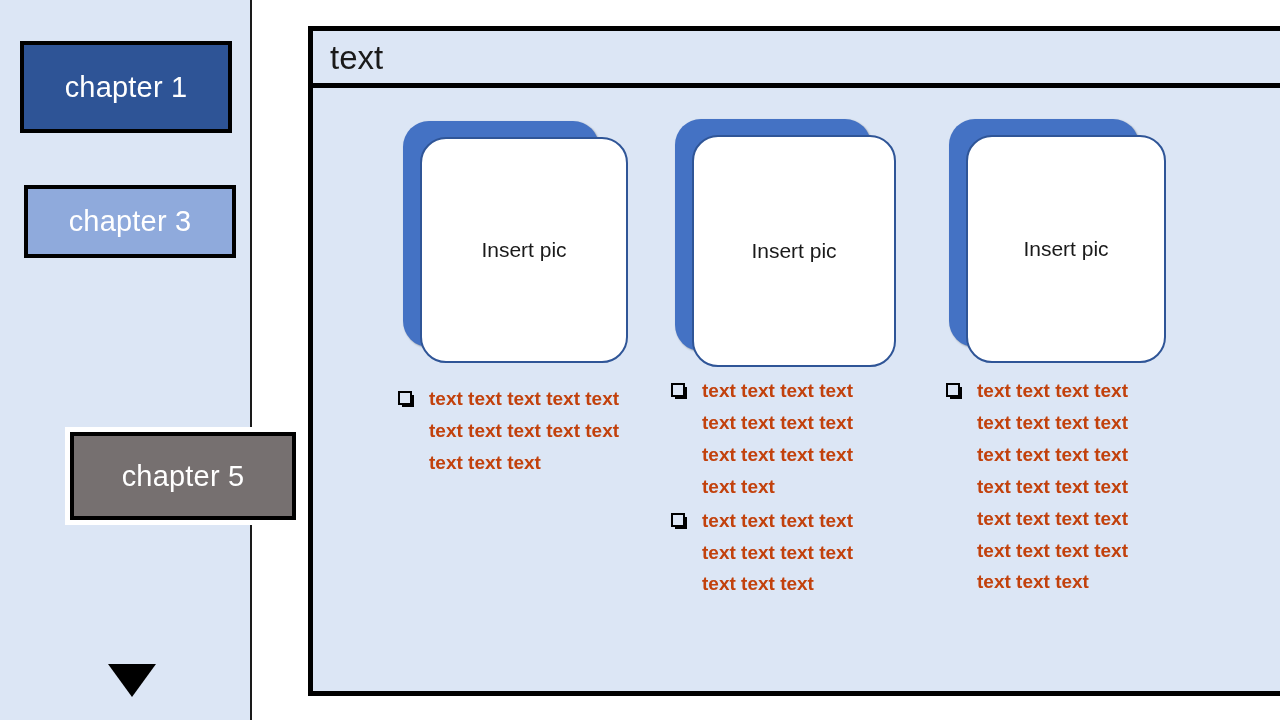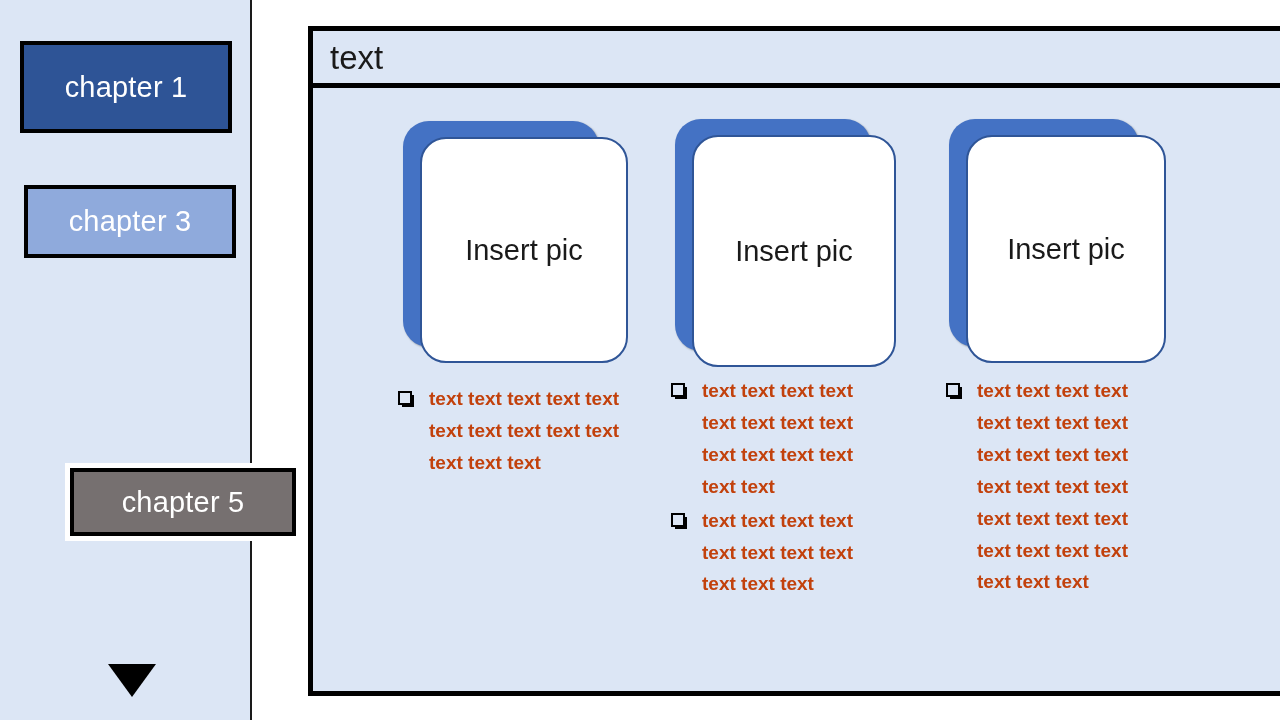--- a/index.html
+++ b/index.html
@@ -59,23 +59,23 @@
   }
   #btn-chapter-4 {
     left: 24px;
     top: 322px;
     width: 212px;
     height: 82px;
     background: #8497B0;
   }
   #btn-chapter-5 {
     left: 70px;
-    top: 468px;
+    top: 432px;
     width: 226px;
-    height: 68px;
+    height: 88px;
     background: #767070;
     border: 4px solid #000000;
     outline: 5px solid #ffffff;
     z-index: 5;
   }
 
   #sidebar-more-arrow {
     position: absolute;
     left: 108px;
     top: 664px;
@@ -148,21 +148,21 @@
     position: absolute;
     background: #ffffff;
     border: 2px solid #2F5597;
     border-radius: 26px;
     display: flex;
     align-items: center;
     justify-content: center;
     box-sizing: border-box;
   }
   .pic-card-label {
-    font-size: 29px;
+    font-size: 21px;
     color: #1a1a1a;
     font-family: "Liberation Sans", sans-serif;
   }
 
   
   #card-shadow-1 { left: 11px; top: 28px; width: 196px; height: 226px; }
   #card-1        { left: 28px; top: 44px; width: 208px; height: 226px; }
   
   #card-shadow-2 { left: 9px;  top: 26px; width: 196px; height: 232px; }
   #card-2        { left: 26px; top: 42px; width: 204px; height: 232px; }

